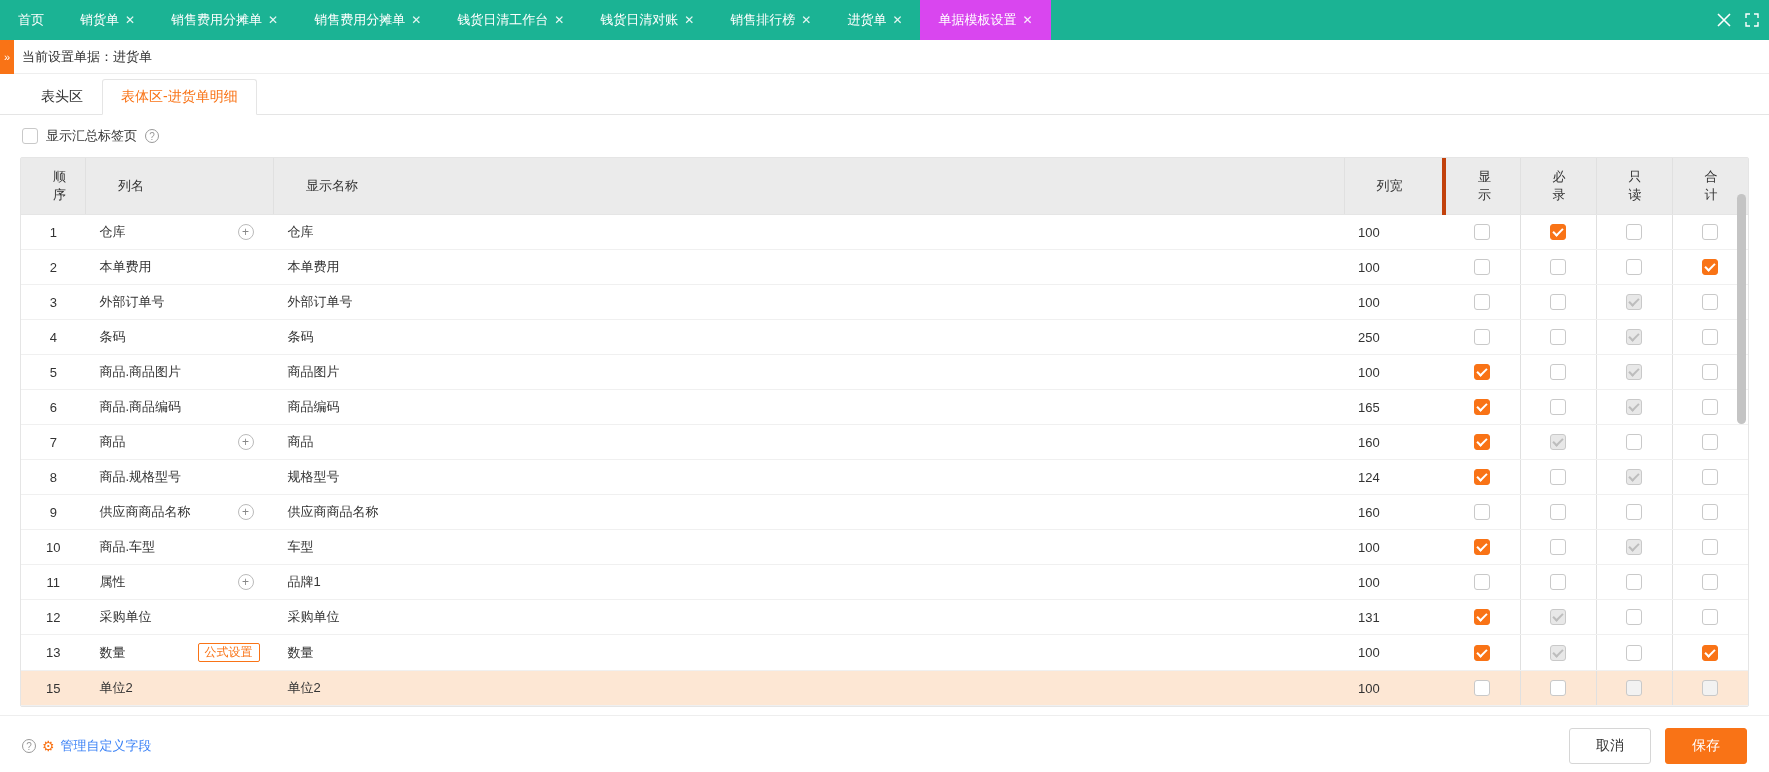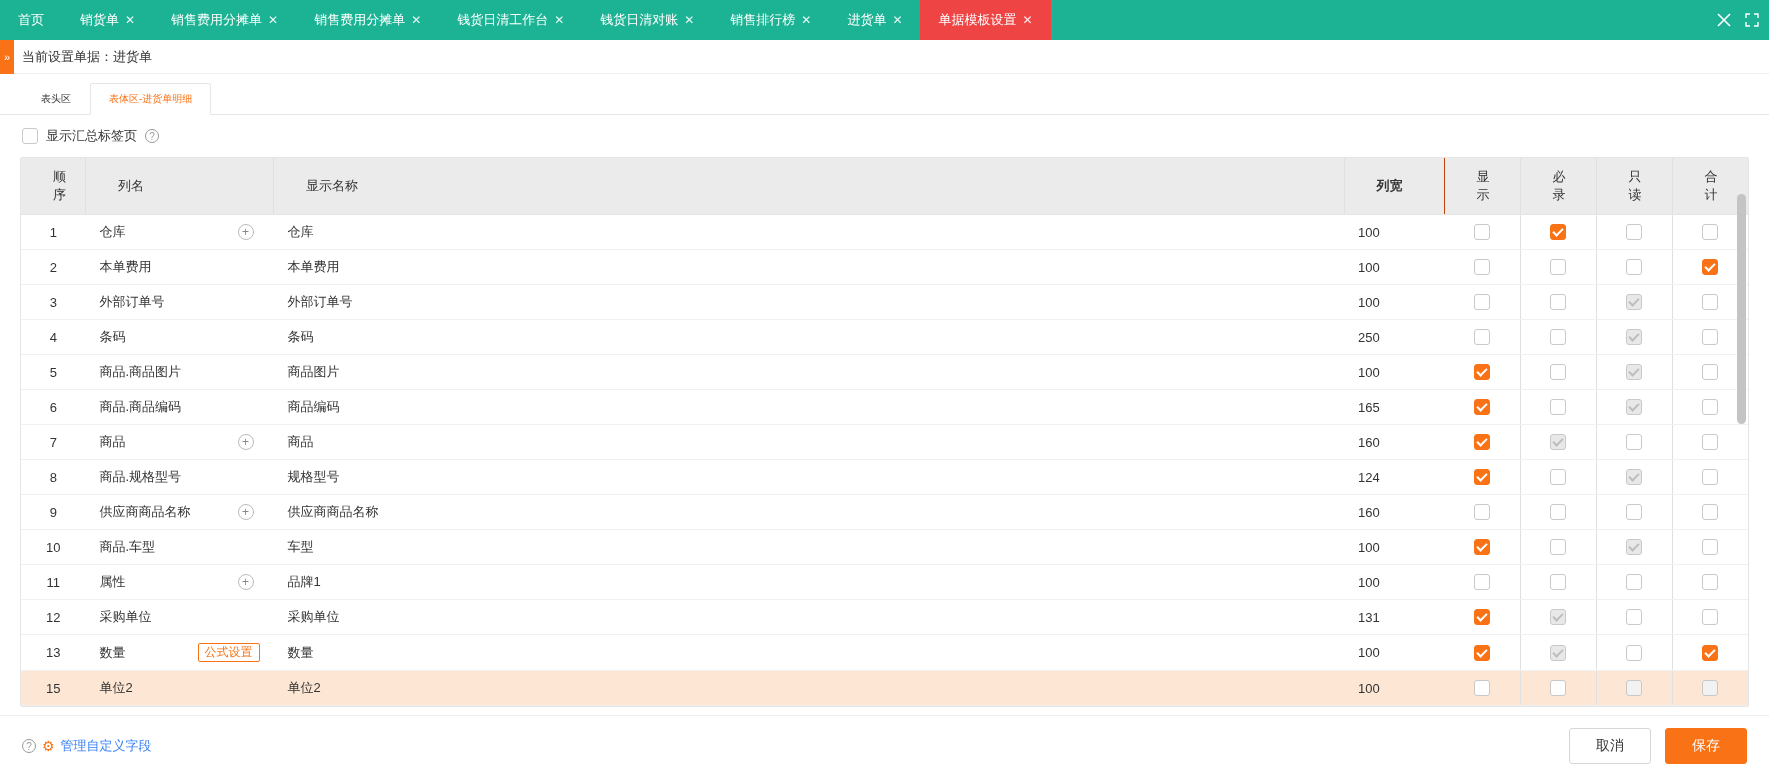--- a/index.html
+++ b/index.html
@@ -1,53 +1,53 @@
 <!DOCTYPE html>
 <html><head>
 <meta charset="utf-8">
 <style>
   * { box-sizing: border-box; margin: 0; padding: 0; }
   body { font-family: "Microsoft YaHei", Arial, sans-serif; font-size: 13px; color: #333; background: #fff; }
   
   
   .top-tabs { height: 40px; background: #1bb394; display: flex; align-items: stretch; color: #fff; position: relative; }
   .top-tab { display: flex; align-items: center; padding: 0 18px; cursor: pointer; white-space: nowrap; font-size: 13px; }
-  .top-tab.active { background: #ef4444; }
+  .top-tab.active { background: #d946ef; }
   .top-tab .close { margin-left: 6px; font-size: 12px; opacity: .9; }
   .top-tabs .right-icons { margin-left: auto; display:flex; align-items:center; padding-right:10px; gap:14px; }
   .top-tabs .right-icons span { cursor:pointer; font-size:16px; display:inline-flex; }
 
   
   .context-bar { height: 34px; border-bottom: 1px solid #eee; display:flex; align-items:center; font-size:13px; color:#333; }
   .expand-handle { width:14px; height:34px; background:#f97316; color:#fff; display:flex; align-items:center; justify-content:center; font-size:11px; margin-right:8px; cursor:pointer; }
   
   
   .sub-tabs { display:flex; padding: 0 22px; height: 40px; align-items:flex-end; }
-  .sub-tab { padding: 8px 18px; border:1px solid transparent; border-bottom:none; cursor:pointer; font-size:10px; color:#333; }
+  .sub-tab { padding: 8px 18px; border:1px solid transparent; border-bottom:none; cursor:pointer; font-size:14px; color:#333; }
   .sub-tab.active { border-color:#e5e5e5; border-bottom:1px solid #fff; margin-bottom:-1px; color:#f97316; background:#fff; border-radius:3px 3px 0 0; }
   .sub-tabs-wrap { border-bottom:1px solid #e5e5e5; }
   
   
   .option-row { padding: 12px 22px; display:flex; align-items:center; gap:8px; font-size:13px; color:#333; }
   .help-circle { width:14px; height:14px; border:1px solid #999; border-radius:50%; display:inline-flex; align-items:center; justify-content:center; font-size:10px; color:#999; cursor:pointer; }
   
   
   .table-wrap { margin: 0 20px; border:1px solid #e5e5e5; border-radius:2px; position:relative; }
   .grid { width:100%; border-collapse:collapse; table-layout:fixed; }
   .grid th { background:#ebebeb; font-weight:normal; color:#333; text-align:left; padding:10px 32px; border-bottom:1px solid #e5e5e5; border-right:1px solid #e0e0e0; font-size:13px; }
   .grid td { padding:8px 14px; border-bottom:1px solid #f0f0f0; font-size:13px; color:#333; }
   .grid tr.highlight td { background:#fde7d4; }
   .col-seq { width:58px; text-align:center; }
   .grid td.col-seq { text-align:center; }
   .col-name { width:188px; }
   .col-width{ width:100px; }
   .col-chk  { width:76px; text-align:center; }
   .grid th.col-chk, .grid td.col-chk { text-align:center; border-right:1px solid #e0e0e0; }
   .grid th.col-chk:last-child, .grid td.col-chk:last-child { border-right:none; }
-  .grid th.col-width { border-right:1px solid #c2410c;font-weight:bold; }
+  .grid th.col-width { border-right:4px solid #c2410c; }
   .name-cell { display:flex; align-items:center; justify-content:space-between; }
   .plus-circle { width:16px; height:16px; border:1px solid #bbb; border-radius:50%; display:inline-flex; align-items:center; justify-content:center; font-size:12px; color:#888; cursor:pointer; line-height:1; margin-right:6px; }
   .formula-tag { border:1px solid #f97316; color:#f97316; font-size:12px; padding:0 6px; border-radius:2px; cursor:pointer; margin-right:0; }
 
   
   .chk { width:16px; height:16px; border:1px solid #c9c9c9; border-radius:3px; display:inline-block; background:#fff; position:relative; cursor:pointer; vertical-align:middle; }
   .chk.checked { background:#f97316; border-color:#f97316; }
   .chk.checked::after { content:""; position:absolute; left:4px; top:1px; width:4px; height:8px; border:2px solid #fff; border-top:none; border-left:none; transform:rotate(45deg); }
   .chk.disabled { background:#f2f2f2; cursor:default; }
   .chk.disabled.checked { background:#e8e8e8; border-color:#c9c9c9; }

